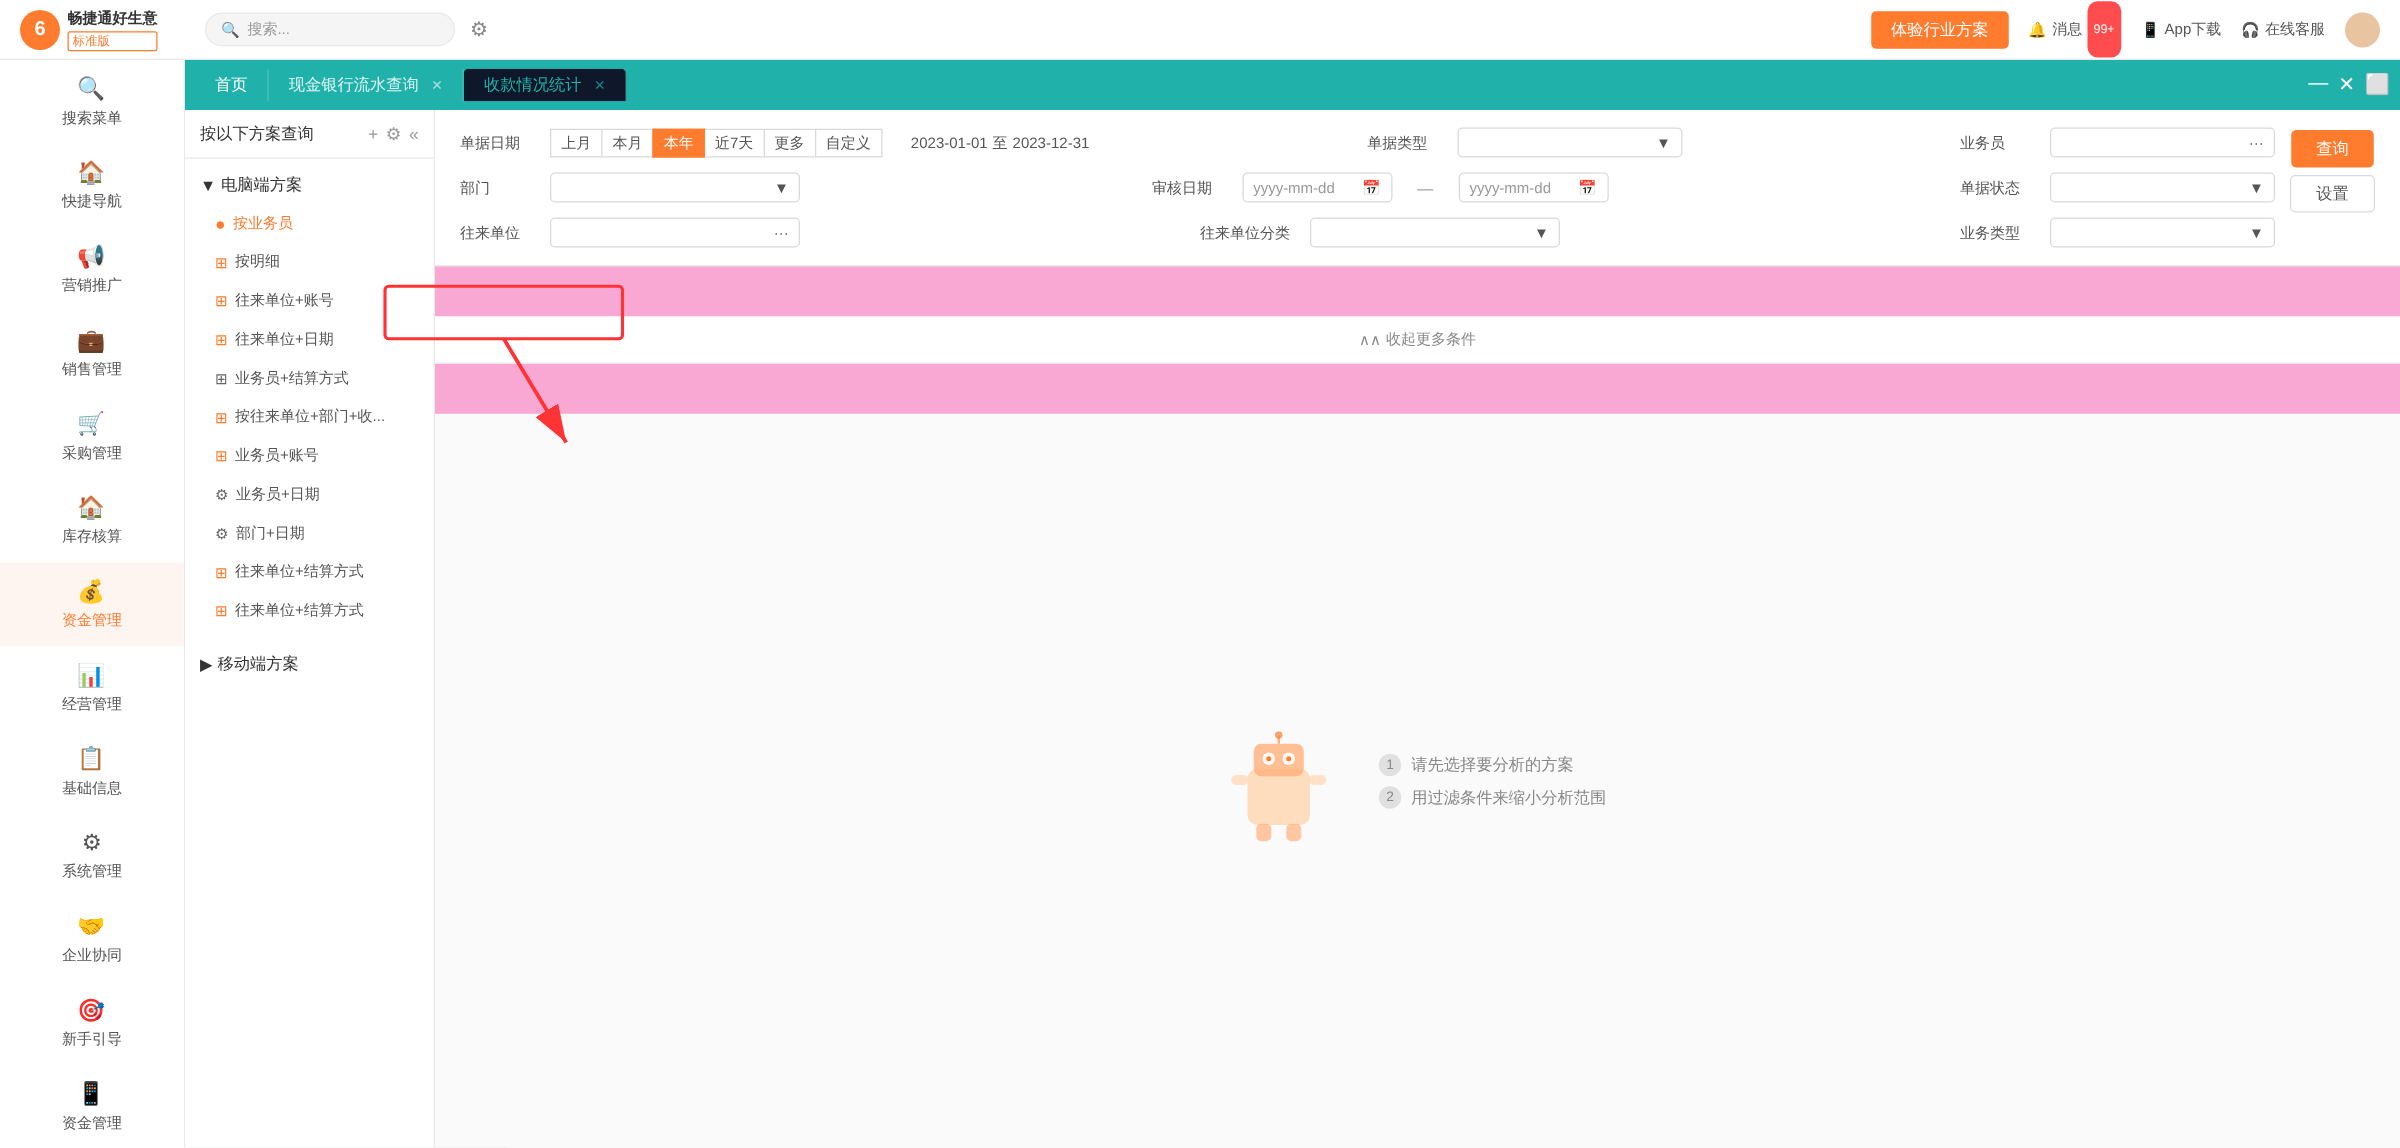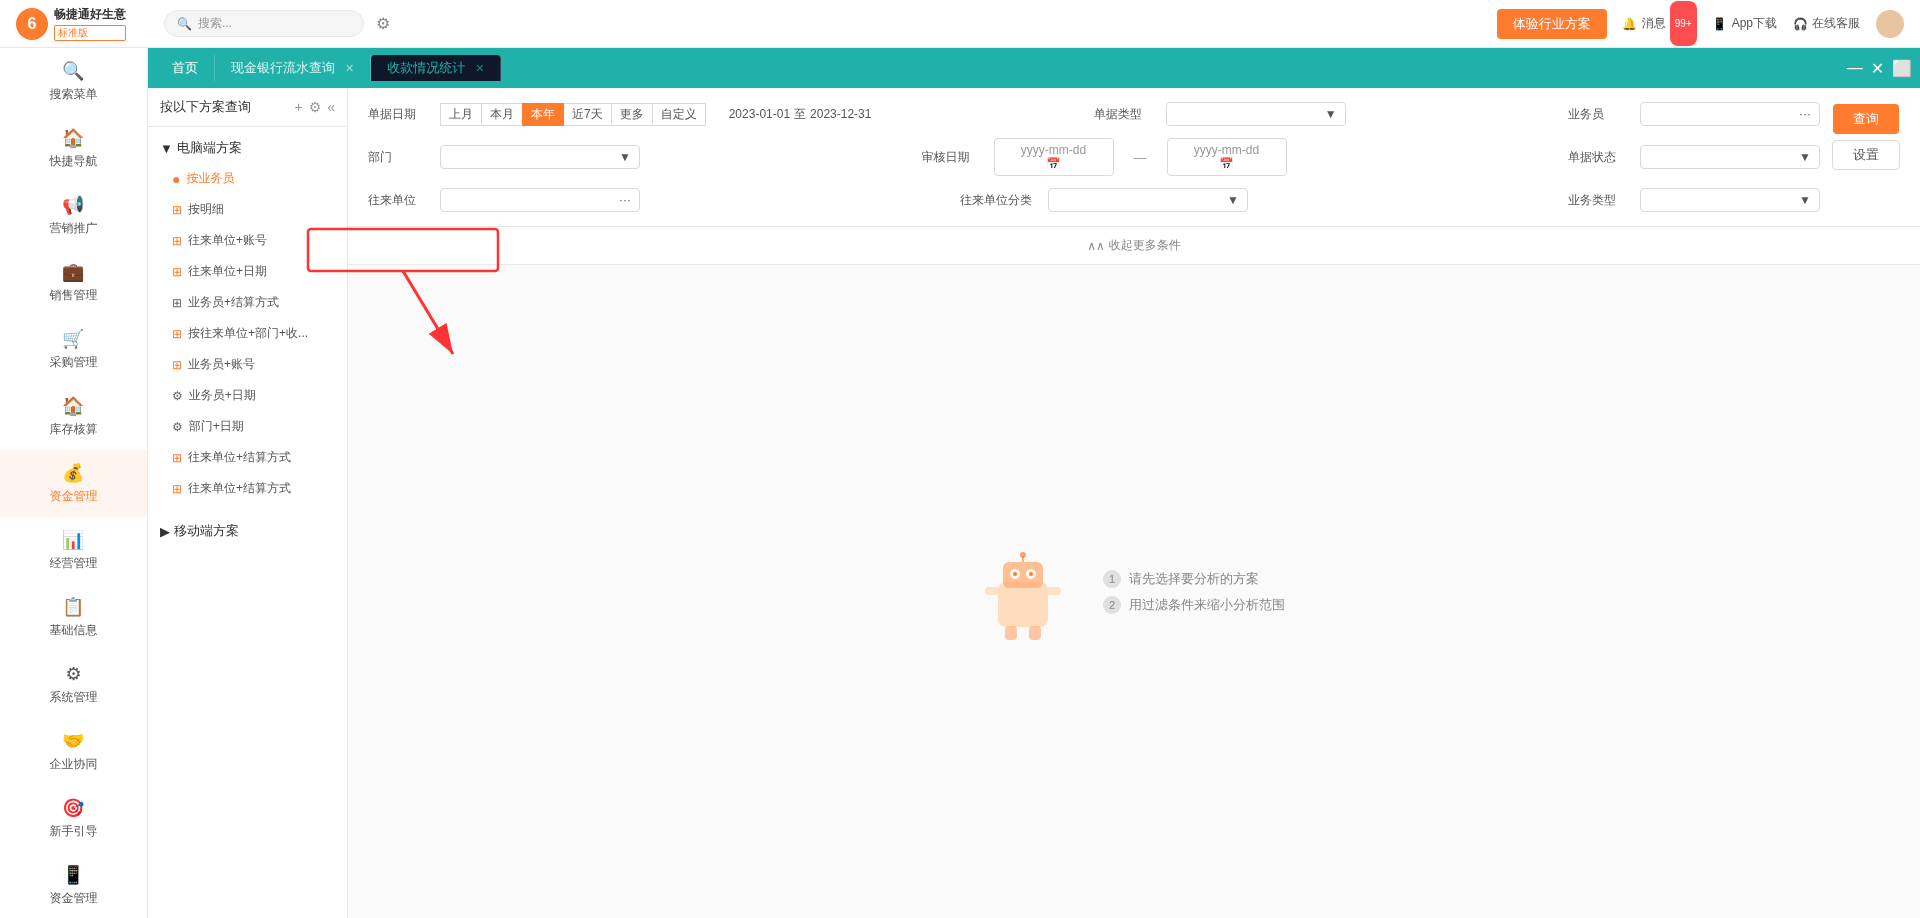--- a/index.html
+++ b/index.html
@@ -226,24 +226,25 @@
       font-size: 12px;
       color: #555;
     }
     .scheme-item.active { color: #ff7b2e; }
     .scheme-item .item-icon { font-size: 12px; color: #ff7b2e; }
     .scheme-item.active .item-icon { color: #ff7b2e; }
 
     
     .filter-panel {
       flex: 1;
-      background: #0c4a6e;
+      background: #f9a8d4;
       display: flex;
       flex-direction: column;
       overflow: hidden;
+      gap: 40px;
     }
     .filter-area {
       background: #fff;
       padding: 14px 20px;
       border-bottom: 1px solid #e8e8e8;
     }
     .filter-row {
       display: flex;
       align-items: center;
       gap: 16px;
@@ -302,21 +303,20 @@
       border-radius: 4px;
       padding: 4px 8px;
       background: #fff;
       min-width: 120px;
       font-size: 12px;
       color: #999;
       display: flex;
       align-items: center;
       justify-content: space-between;
       cursor: pointer;
-      flex-direction: column;
     }
     .filter-dash { color: #999; padding: 0 4px; }
 
     .collapse-bar {
       display: flex;
       align-items: center;
       justify-content: center;
       padding: 10px;
       cursor: pointer;
       font-size: 12px;

